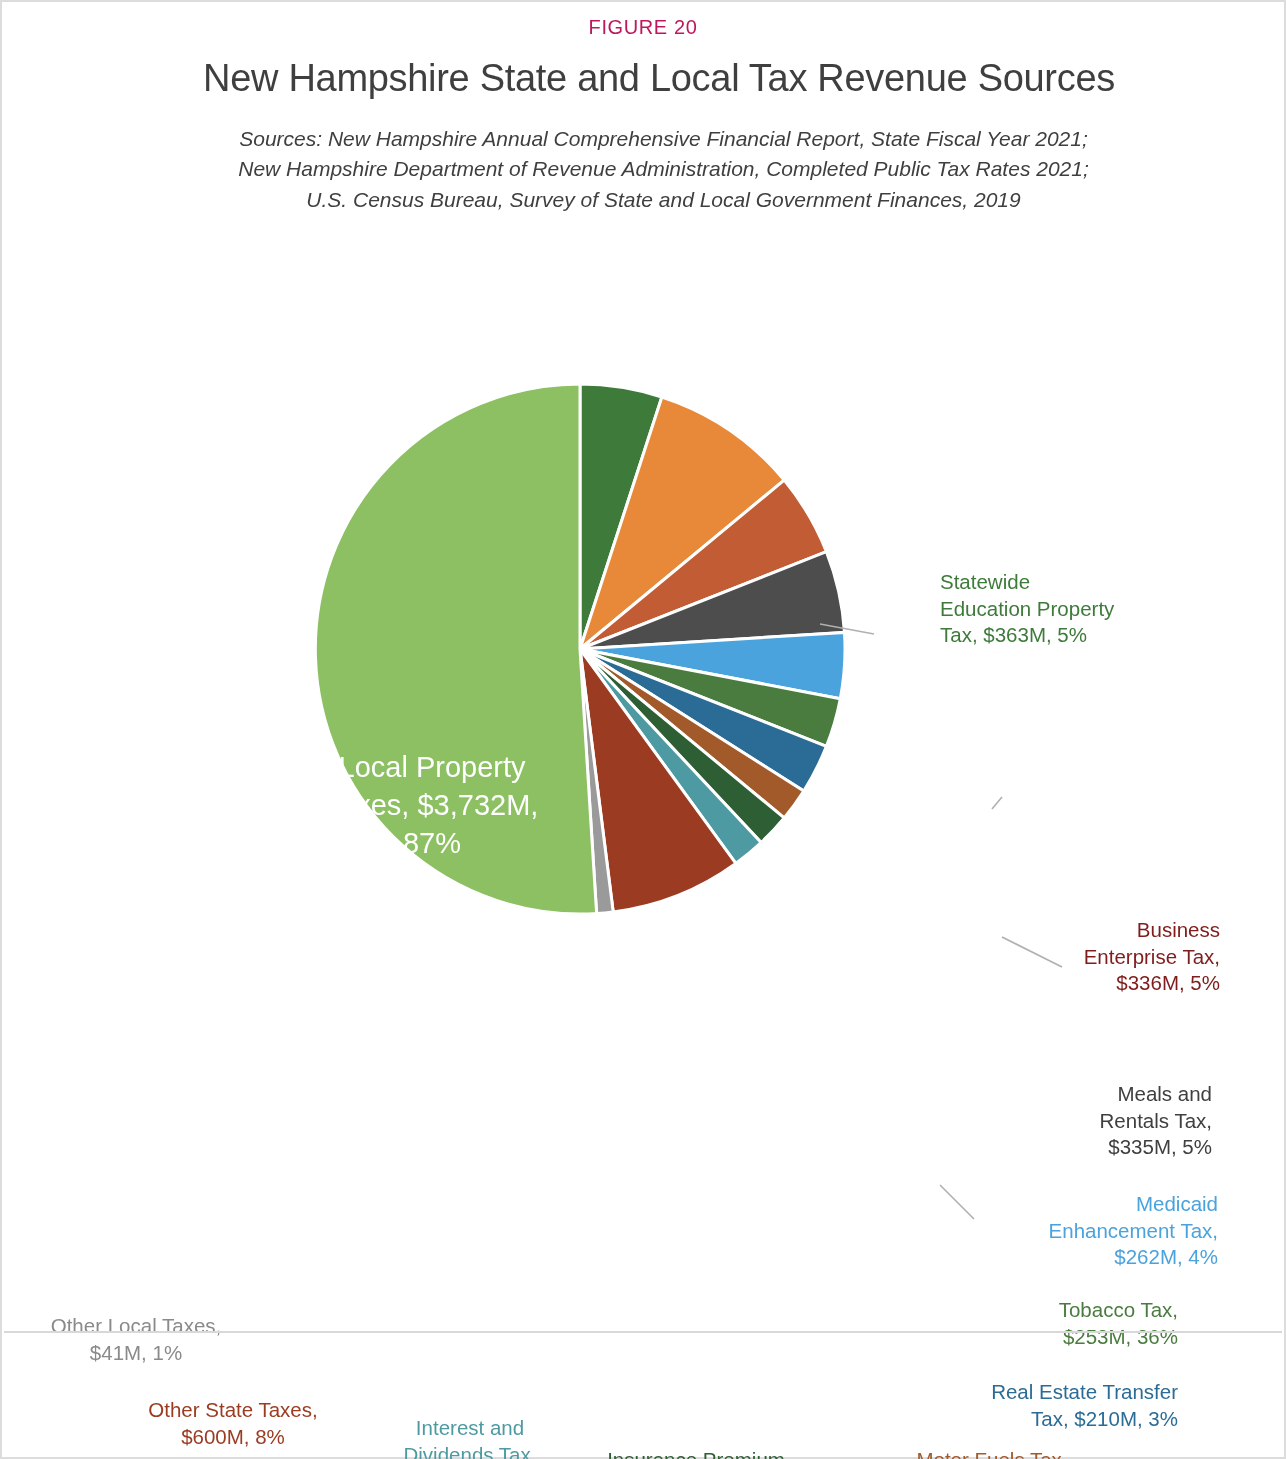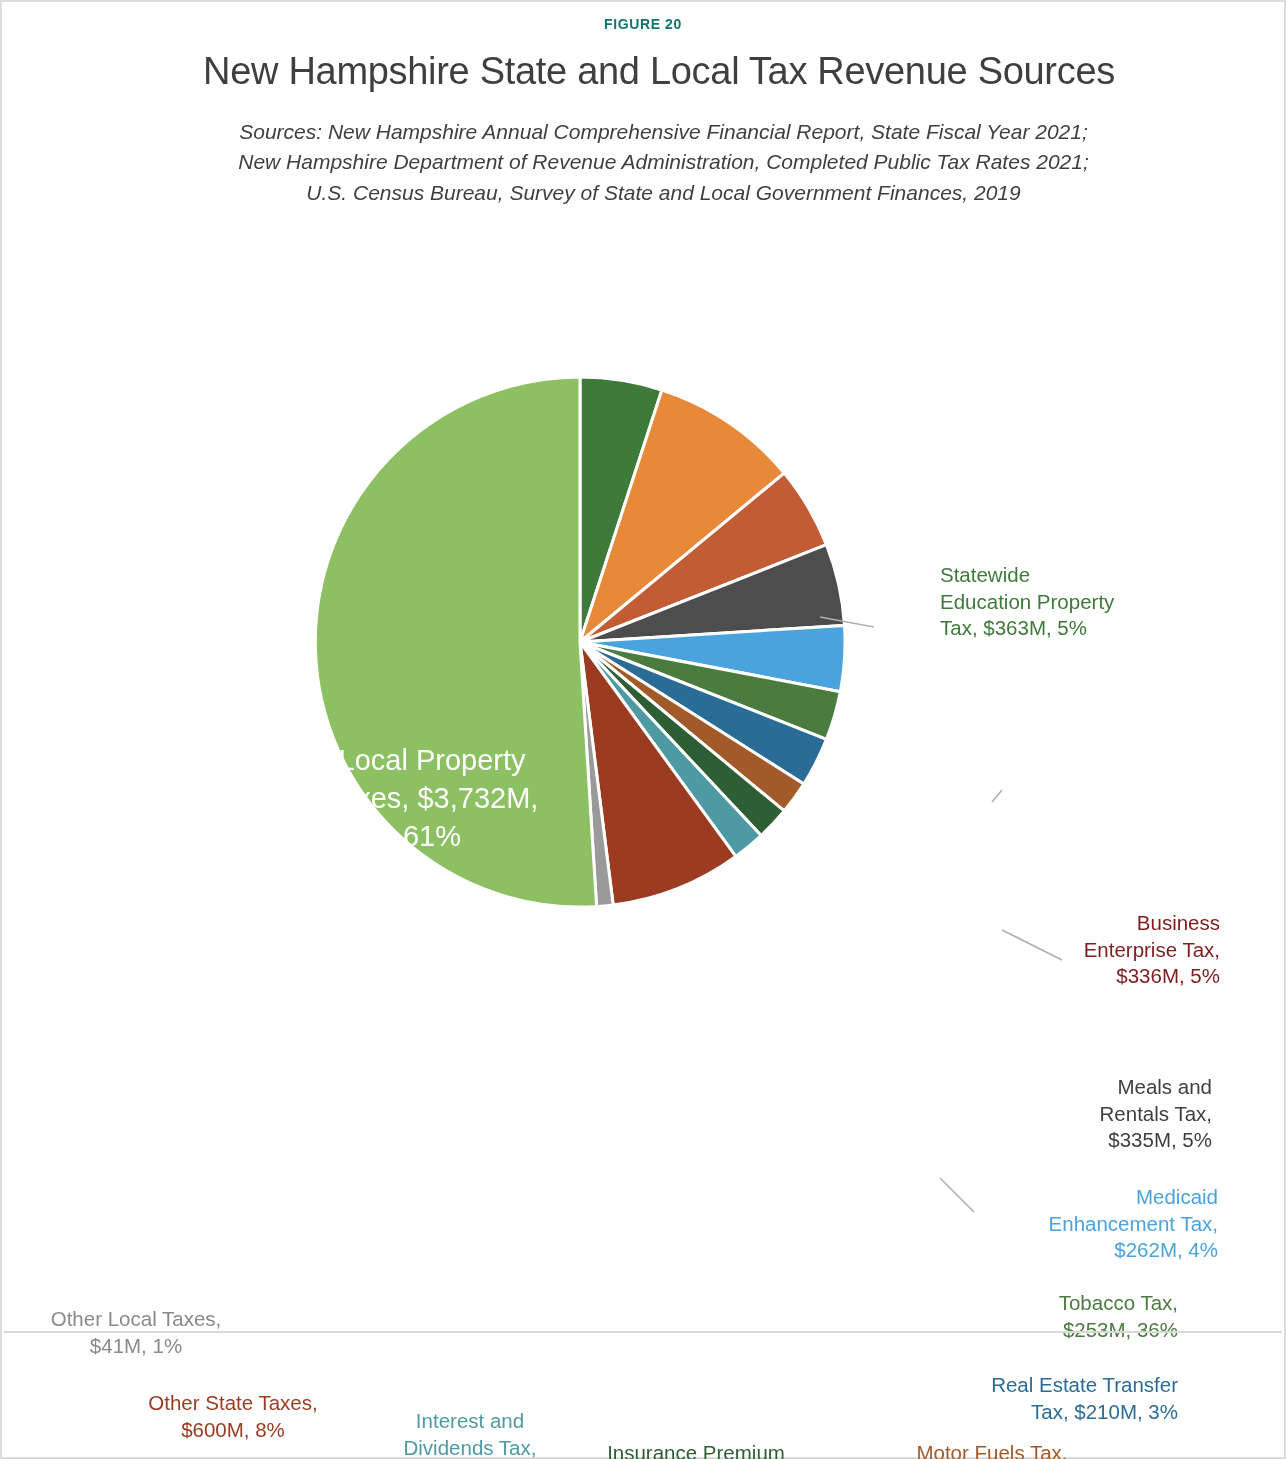--- a/index.html
+++ b/index.html
@@ -17,23 +17,23 @@
   }
   .page {
     position: relative;
     width: 1286px;
     height: 1459px;
     box-sizing: border-box;
     border: 2px solid #dcdcdc;
   }
   .figure-label {
     text-align: center;
-    color: #0f766e;
-    font-weight: bold;
-    font-size: 14px;
+    color: #be185d;
+    font-weight: normal;
+    font-size: 20px;
     letter-spacing: 0.6px;
     margin-top: 14px;
   }
   .chart-title {
     text-align: center;
     font-size: 38px;
     font-weight: normal;
     color: #3f3f3f;
     margin-top: 18px;
     letter-spacing: -0.3px;
@@ -165,21 +165,21 @@
         <path d="M 838 1088 L 950 1150"></path>
         <path d="M 800 1118 L 880 1218"></path>
         <path d="M 702 1165 L 690 1218"></path>
         <path d="M 640 1178 L 574 1196"></path>
         <path d="M 384 1128 L 240 1122"></path>
       </g>
     </svg>
 
     <div class="inner-label" style="left:200px; top:530px; width:460px;">Local Property
 Taxes, $3,732M,
-61%</div>
+87%</div>
 
     <div class="lbl l" style="left:938px; top:350px; width:250px; color:#3e7b3a;">Statewide
 Education Property
 Tax, $363M, 5%</div>
 
 
     <div class="lbl r" style="left:968px; top:698px; width:250px; color:#7f1d1d;">Business
 Enterprise Tax,
 $336M, 5%</div>
 

